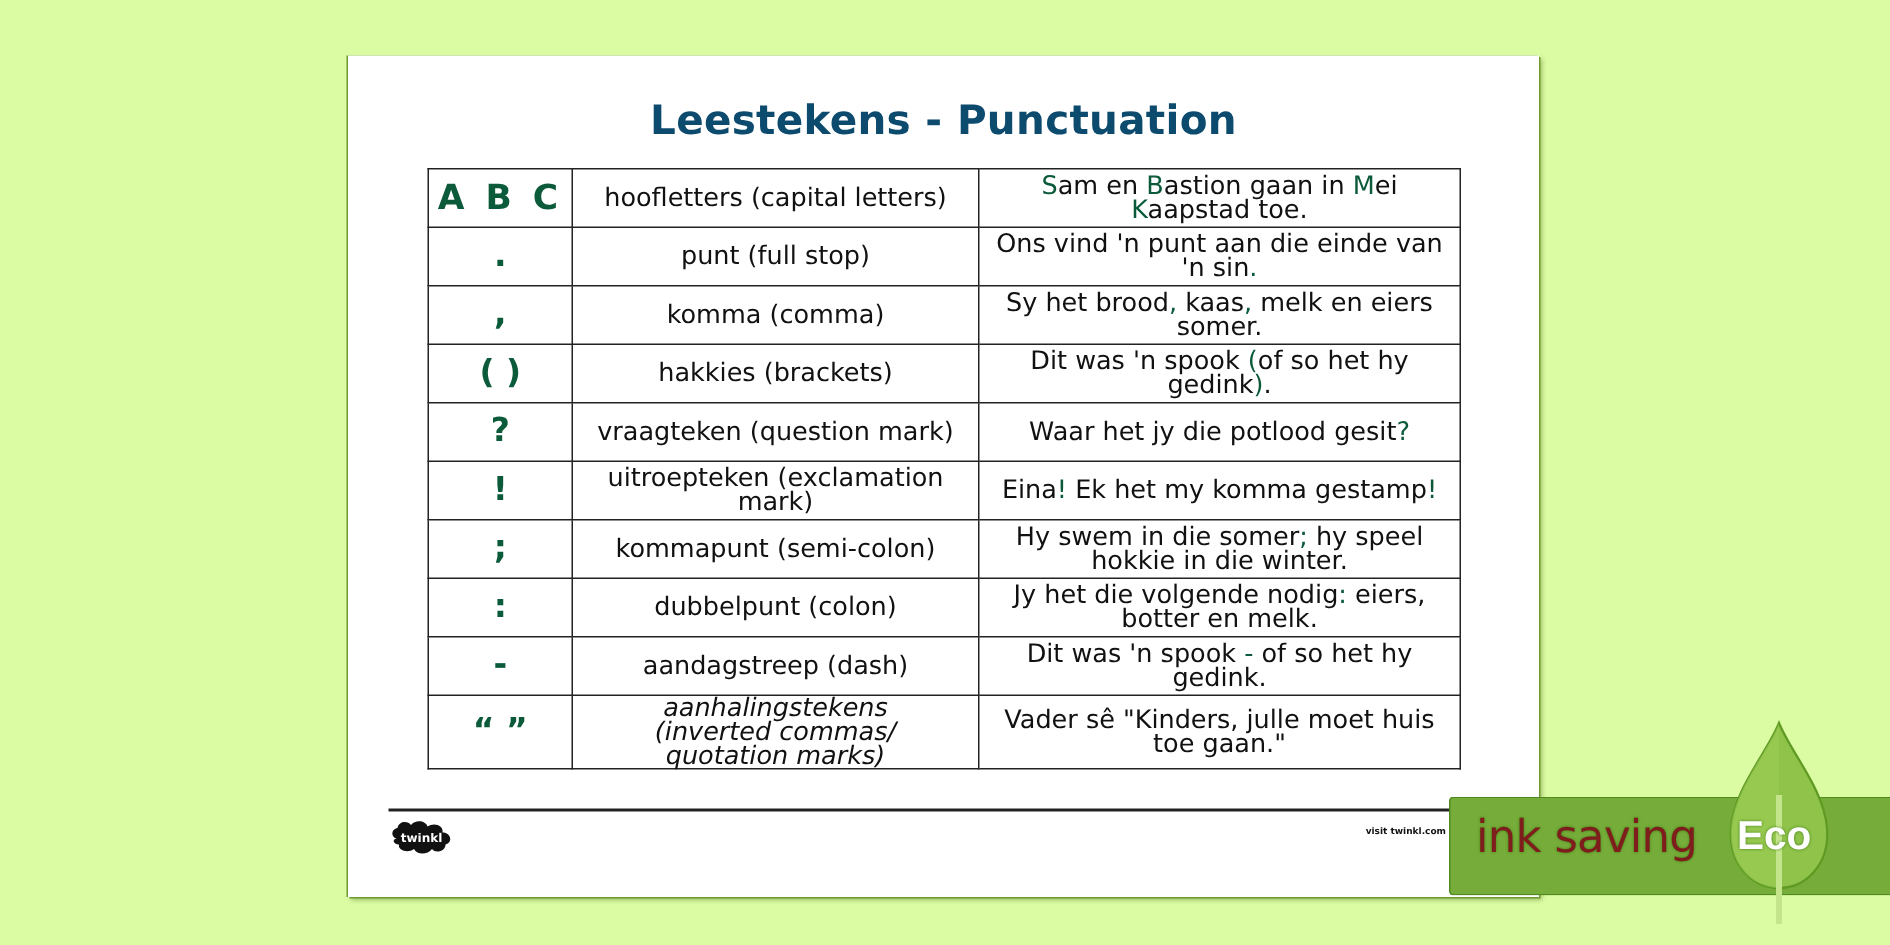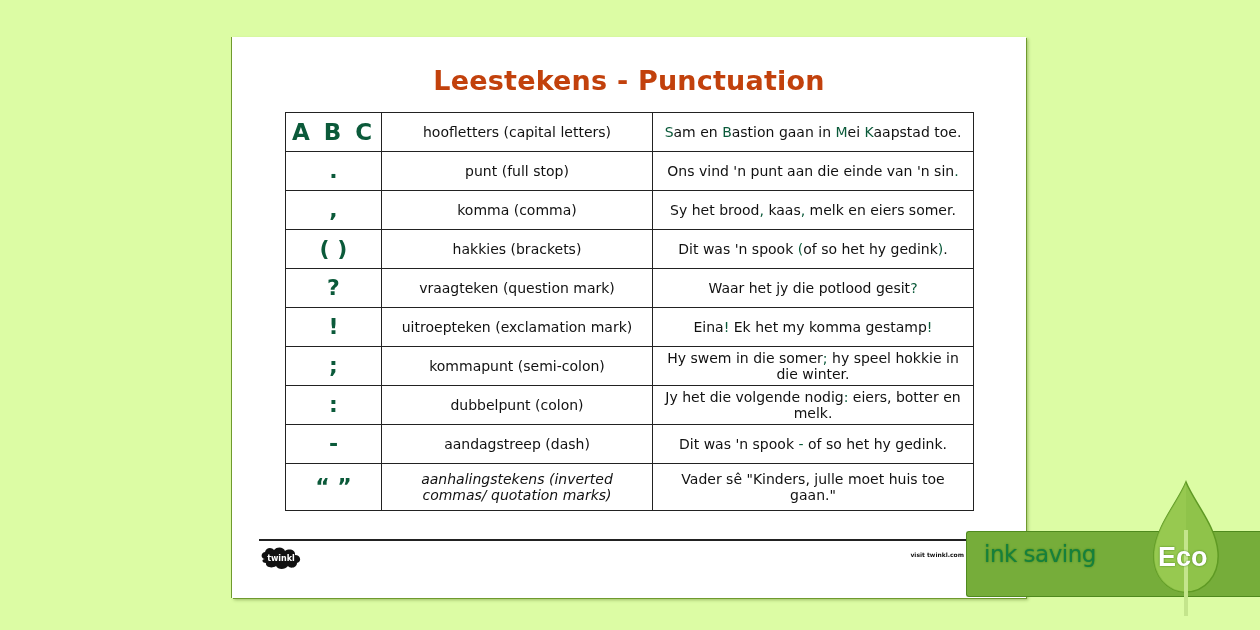--- a/index.html
+++ b/index.html
@@ -17,36 +17,36 @@
       background: #ffffff;
       box-shadow: 1px 1px 0 #6f9a2e, -1px 0 0 #6f9a2e, 2px 2px 3px rgba(80,110,30,0.45);
     }
     .title {
       position: absolute;
       left: 0; right: 0; top: 28px;
       text-align: center;
       font-family: "DejaVu Sans", sans-serif;
       font-weight: bold;
       font-size: 27px;
-      color: #c2410c;
+      color: #0c4a6e;
       letter-spacing: 0.2px;
     }
     table.punct {
       position: absolute;
       left: 53px; top: 75px;
       border-collapse: collapse;
       width: 688px;
       table-layout: fixed;
     }
     table.punct td {
       border: 1.5px solid #222;
       text-align: center;
       vertical-align: middle;
       padding: 0 4px;
-      font-size: 14px;
+      font-size: 17px;
       color: #111;
       font-family: "DejaVu Sans", sans-serif;
       line-height: 16px;
     }
     table.punct td.sym {
       color: #0b5a3a;
       font-weight: bold;
       font-size: 22px;
       font-family: "DejaVu Sans", sans-serif;
       margin-top: 24px;
@@ -80,22 +80,22 @@
       width: 294px; height: 64px;
       background: #76ad3a;
       border: 1.5px solid #4f8a1e;
       border-right: none;
       border-radius: 3px 0 0 3px;
     }
     .eco-text {
       position: absolute;
       left: 984px; top: 541px;
       font-family: "DejaVu Sans", sans-serif;
-      font-size: 23px;
-      color: #15803d;
+      font-size: 30px;
+      color: #7f1d1d;
       letter-spacing: -0.5px;
       text-shadow: 0 0 2px #3f7a14;
     }
     .leaf {
       position: absolute;
       left: 1148px; top: 480px;
       width: 76px; height: 140px;
     }
     .eco-label {
       position: absolute;

